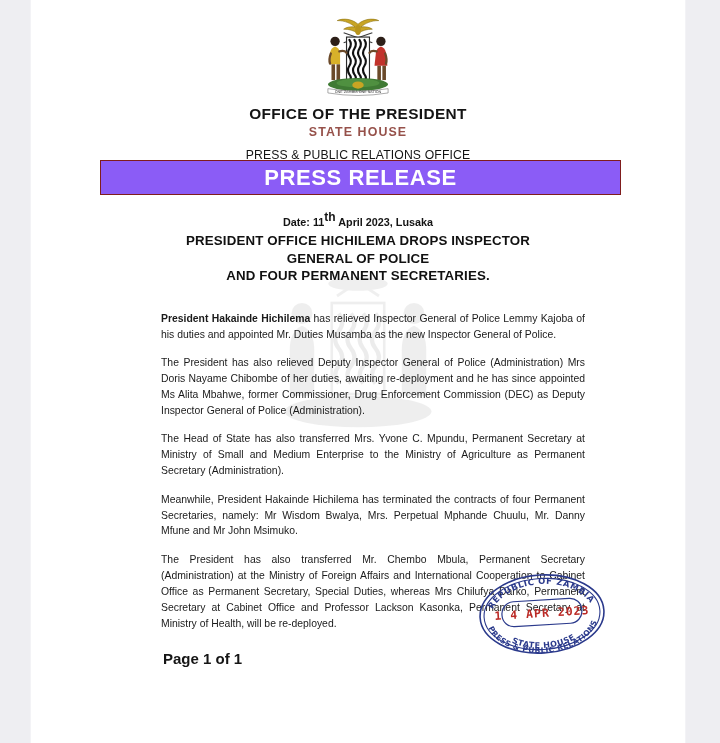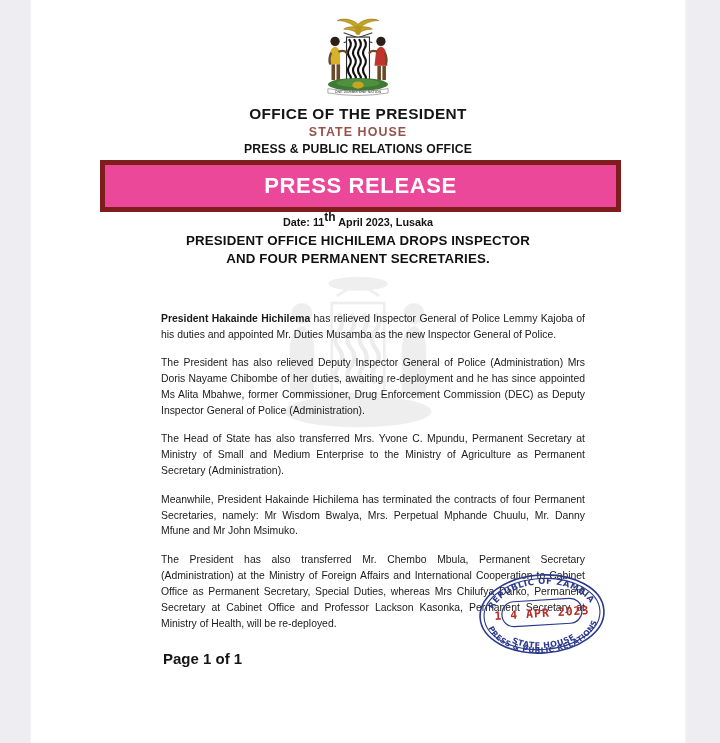--- a/index.html
+++ b/index.html
@@ -63,42 +63,42 @@
   }
   .org-sub {
     font-size: 12.4px;
     font-weight: bold;
     letter-spacing: 1.1px;
     color: #96514a;
     margin-top: 2px;
   }
   .org-office {
     font-size: 12.2px;
-    font-weight: bold;
+    font-weight: normal;
     letter-spacing: 0.15px;
     color: #141414;
-    margin-top: 2px;
+    margin-top: 8px;
   }
   .org-contact {
     font-size: 9.6px;
     font-weight: bold;
     color: #141414;
     margin-top: 2px;
   }
   .org-contact .email { text-decoration: underline; }
 
   
   .banner {
     position: absolute;
     left: 69px;
     top: 160px;
     width: 521px;
-    height: 52px;
-    background: #ec4899;
-    border: 5px solid #7f1d1d;
+    height: 35px;
+    background: #8b5cf6;
+    border: 1px solid #7f1d1d;
     box-sizing: border-box;
     display: flex;
     align-items: center;
     justify-content: center;
   }
   .banner-text {
     color: #ffffff;
     font-size: 22px;
     font-weight: bold;
     letter-spacing: 0.6px;
@@ -244,20 +244,21 @@
   </div>
 
   <div class="banner">
     <span class="banner-text">PRESS RELEASE</span>
   </div>
 
   <div class="date-line"><span>Date: 11</span><sup>th</sup><span> April 2023, Lusaka</span></div>
 
   <div class="headline">
     <div>PRESIDENT OFFICE HICHILEMA DROPS INSPECTOR</div>
+    <div>GENERAL OF POLICE</div>
     <div>AND FOUR PERMANENT SECRETARIES.</div>
   </div>
 
   <div class="body-text">
     <p class="para lead-in"><b>President Hakainde Hichilema</b><span> has relieved Inspector General of Police Lemmy Kajoba of his duties and appointed Mr. Duties Musamba as the new Inspector General of Police.</span></p>
     <p class="para">The President has also relieved Deputy Inspector General of Police (Administration) Mrs Doris Nayame Chibombe of her duties, awaiting re-deployment and he has since appointed Ms Alita Mbahwe, former Commissioner, Drug Enforcement Commission (DEC) as Deputy Inspector General of Police (Administration).</p>
     <p class="para">The Head of State has also transferred Mrs. Yvone C. Mpundu, Permanent Secretary at Ministry of Small and Medium Enterprise to the Ministry of Agriculture as Permanent Secretary (Administration).</p>
     <p class="para">Meanwhile, President Hakainde Hichilema has terminated the contracts of four Permanent Secretaries, namely: Mr Wisdom Bwalya, Mrs. Perpetual Mphande Chuulu, Mr. Danny Mfune and Mr John Msimuko.</p>
     <p class="para">The President has also transferred Mr. Chembo Mbula, Permanent Secretary (Administration) at the Ministry of Foreign Affairs and International Cooperation to Cabinet Office as Permanent Secretary, Special Duties, whereas Mrs Chilufya Darko, Permanent Secretary at Cabinet Office and Professor Lackson Kasonka, Permanent Secretary at Ministry of Health, will be re-deployed.</p>
   </div>

